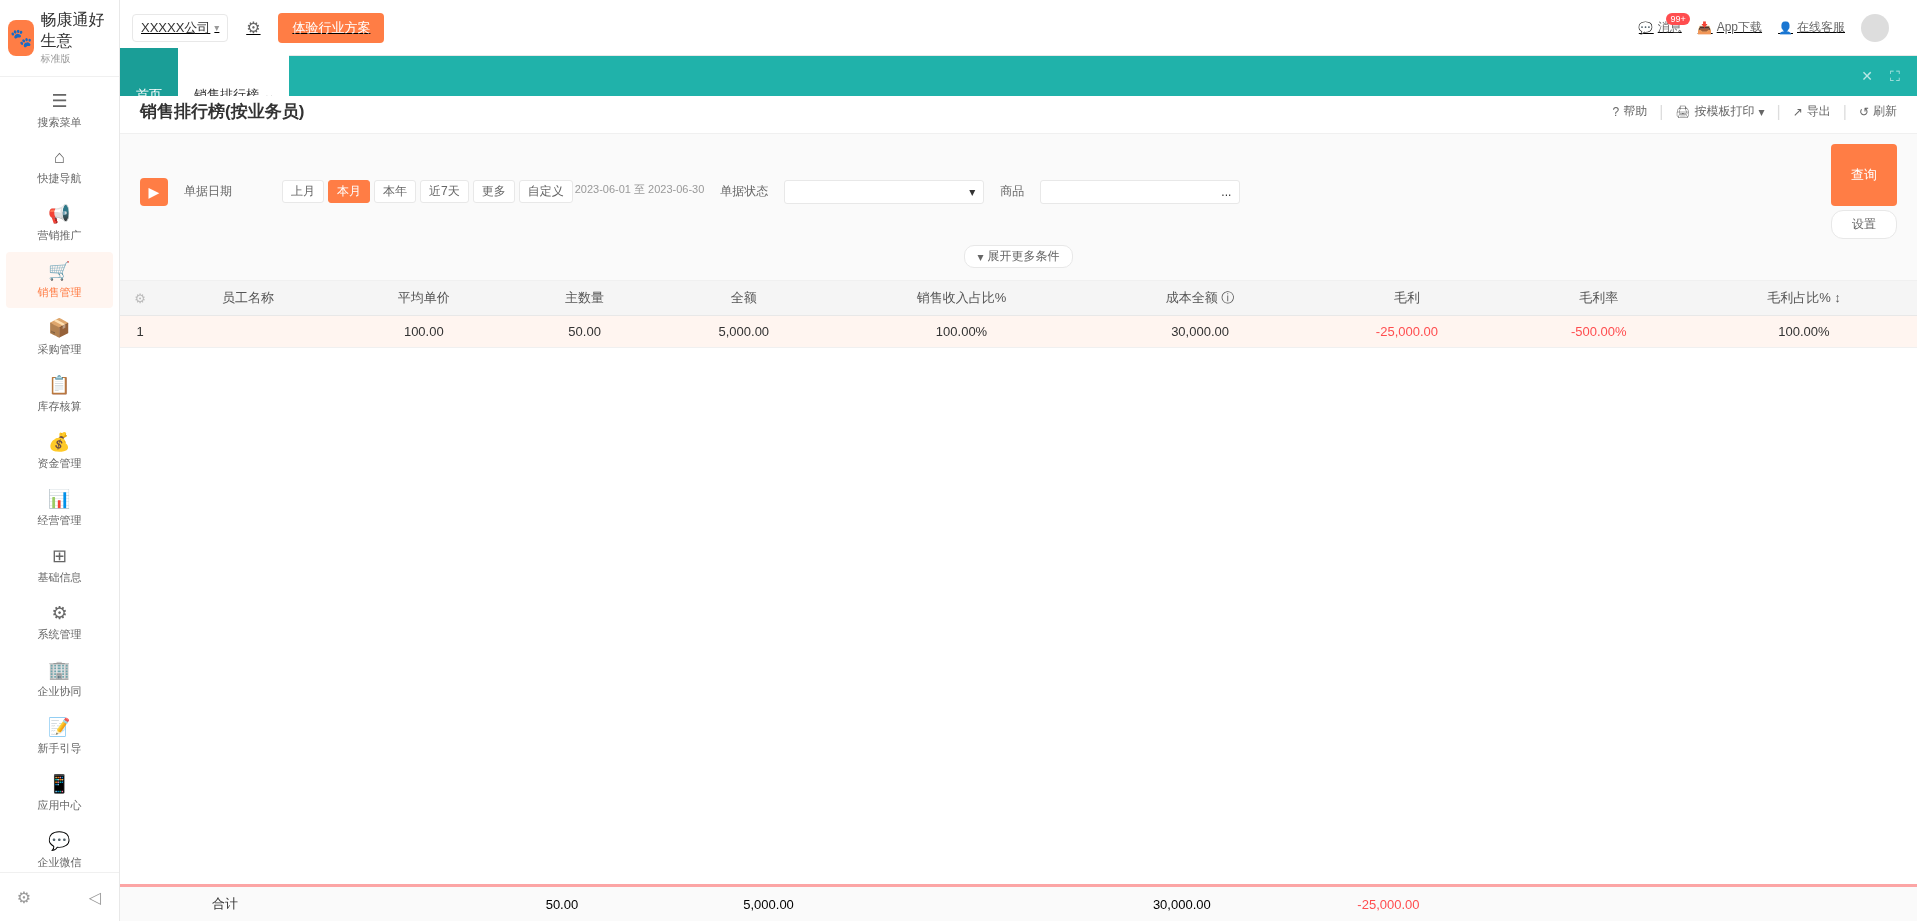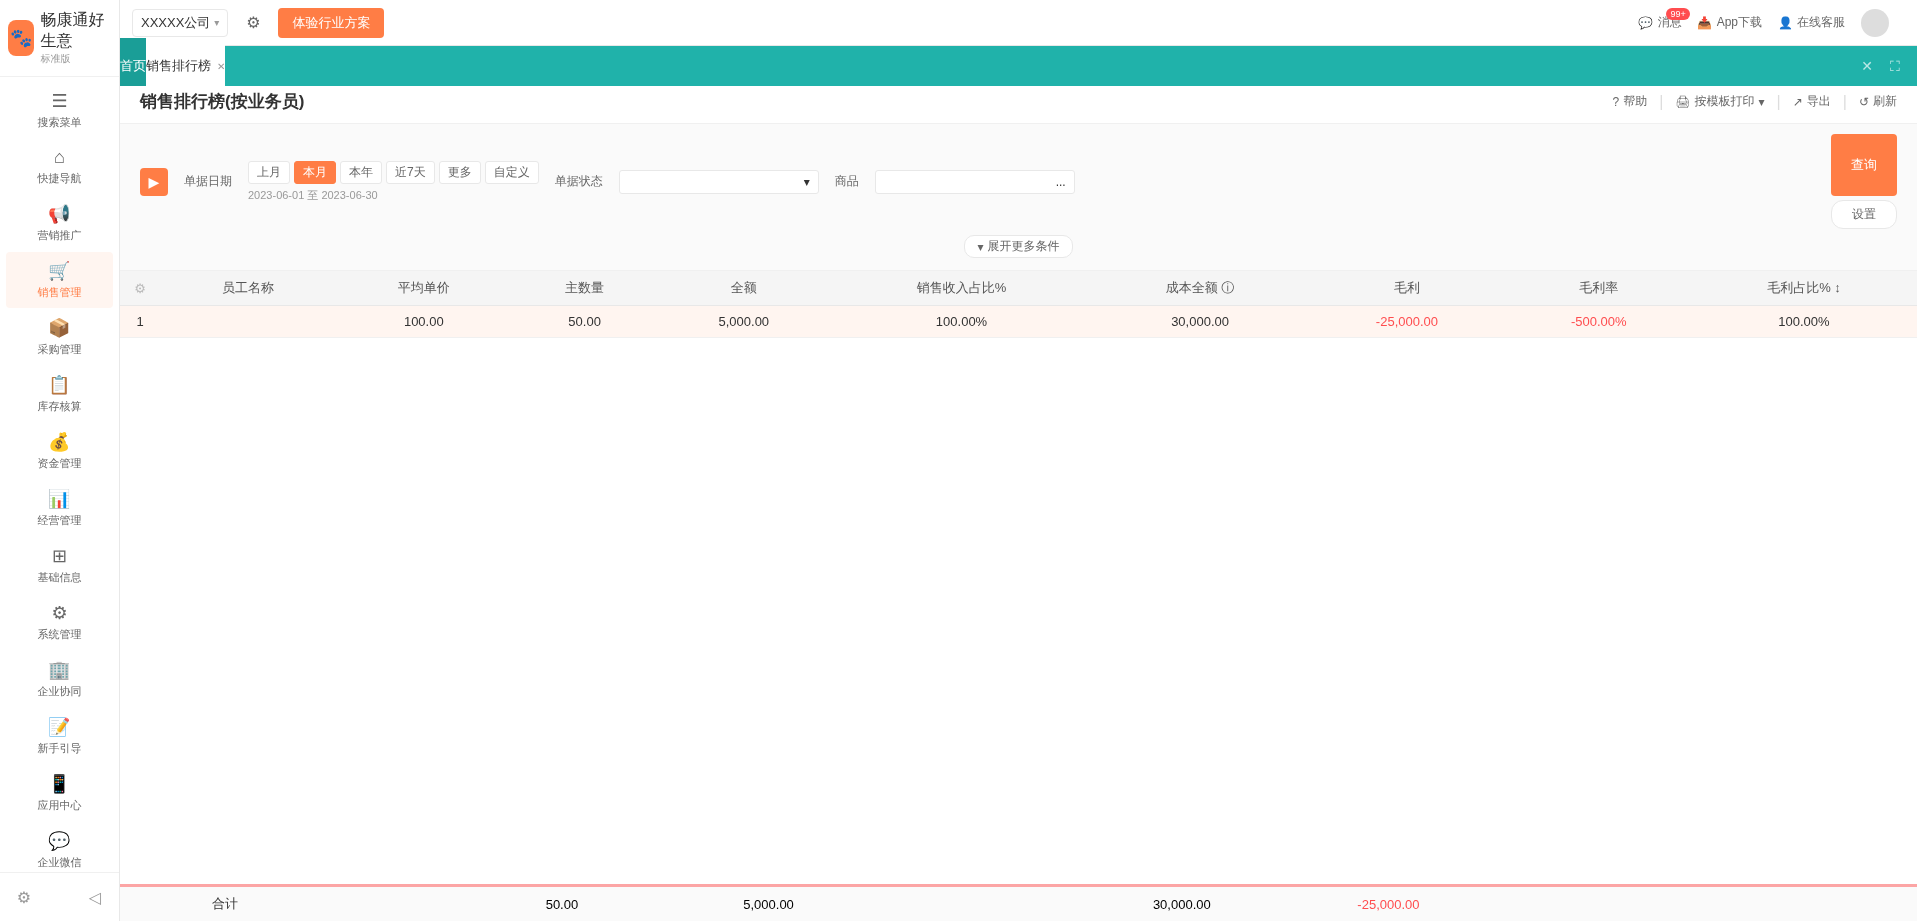--- a/index.html
+++ b/index.html
@@ -64,27 +64,28 @@
     .main-content {
       flex: 1;
       display: flex;
       flex-direction: column;
       height: 921px;
       overflow: hidden;
     }
 
     
     .topbar {
-      height: 46px;
+      height: 56px;
       background: #fff;
       border-bottom: 1px solid #e8e8e8;
       display: flex;
       align-items: center;
       padding: 0 12px;
       gap: 10px;
+      text-decoration: underline;
     }
     .company-selector {
       display: flex; align-items: center; gap: 4px;
       font-size: 13px; color: #333; cursor: pointer;
       padding: 4px 8px;
       border: 1px solid #e8e8e8;
       border-radius: 4px;
     }
     .company-name { font-size: 13px; }
     .chevron-down { color: #999; font-size: 10px; }
@@ -131,22 +132,22 @@
     
     .tabbar {
       height: 40px;
       background: #20b2aa;
       display: flex;
       align-items: center;
       padding: 0 0;
     }
     .tab {
       height: 56px;
-      display: flex; align-items: center;
-      padding: 0 0;
+      display: flex; align-items: flex-end;
+      padding: 0 16px;
       font-size: 13px;
       cursor: pointer;
       gap: 6px;
     }
     .tab.home { background: #1a9e97; color: white; }
     .tab.active { background: white; color: #333; border-radius: 2px 2px 0 0; }
     .tab .close-icon { font-size: 10px; color: #999; }
     .tab-spacer { flex: 1; }
     .tab-window-btns {
       display: flex; align-items: center; gap: 8px;
@@ -474,21 +475,21 @@
           </div>
         </div>
       </div>
 
       <div class="filter-area">
         <div class="filter-row">
 
           <div style="width:28px;height:28px;background:#ff7d45;border-radius:4px;display:flex;align-items:center;justify-content:center;cursor:pointer;color:white;font-size:14px;flex-shrink:0;">▶</div>
 
           <span class="filter-label">单据日期</span>
-          <div style="display:flex;flex-direction:column;gap:2px;">
+          <div style="display:flex;flex-direction:row;gap:2px;margin-left:34px;">
             <div class="date-btns">
               <button class="date-btn">上月</button>
               <button class="date-btn active">本月</button>
               <button class="date-btn">本年</button>
               <button class="date-btn">近7天</button>
               <button class="date-btn">更多</button>
               <button class="date-btn">自定义</button>
             </div>
             <div class="date-range">2023-06-01 至 2023-06-30</div>
           </div>

